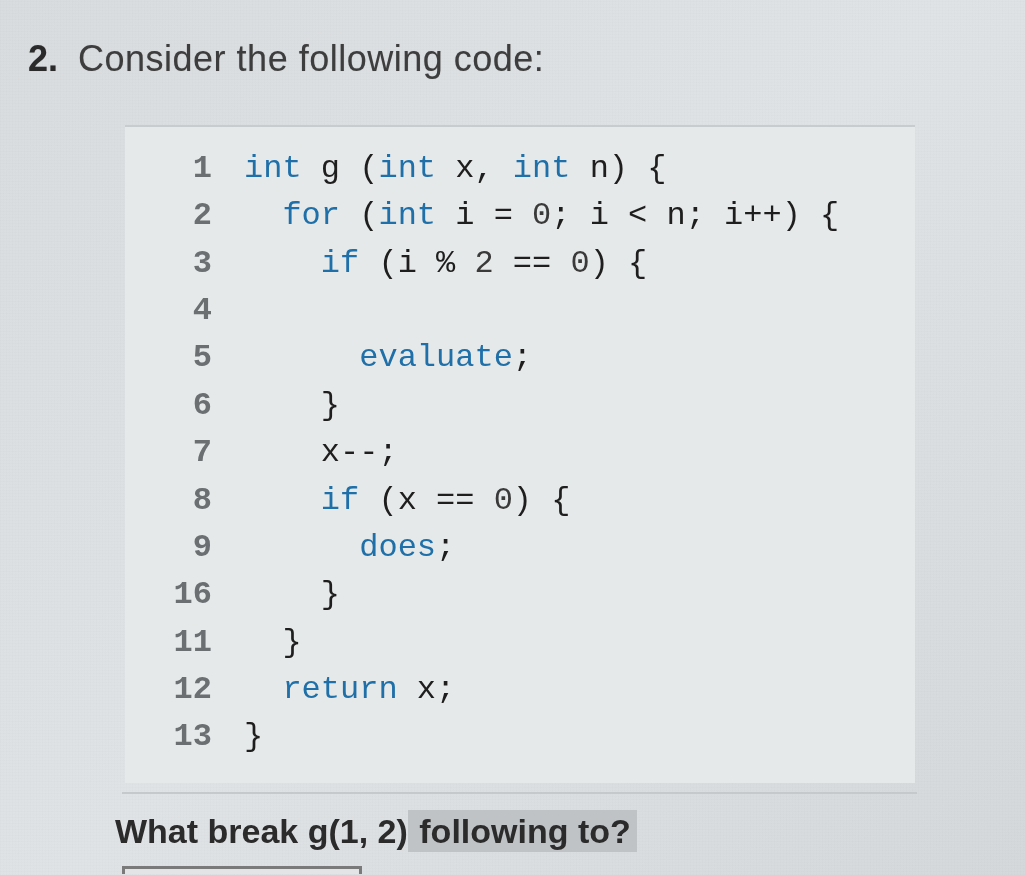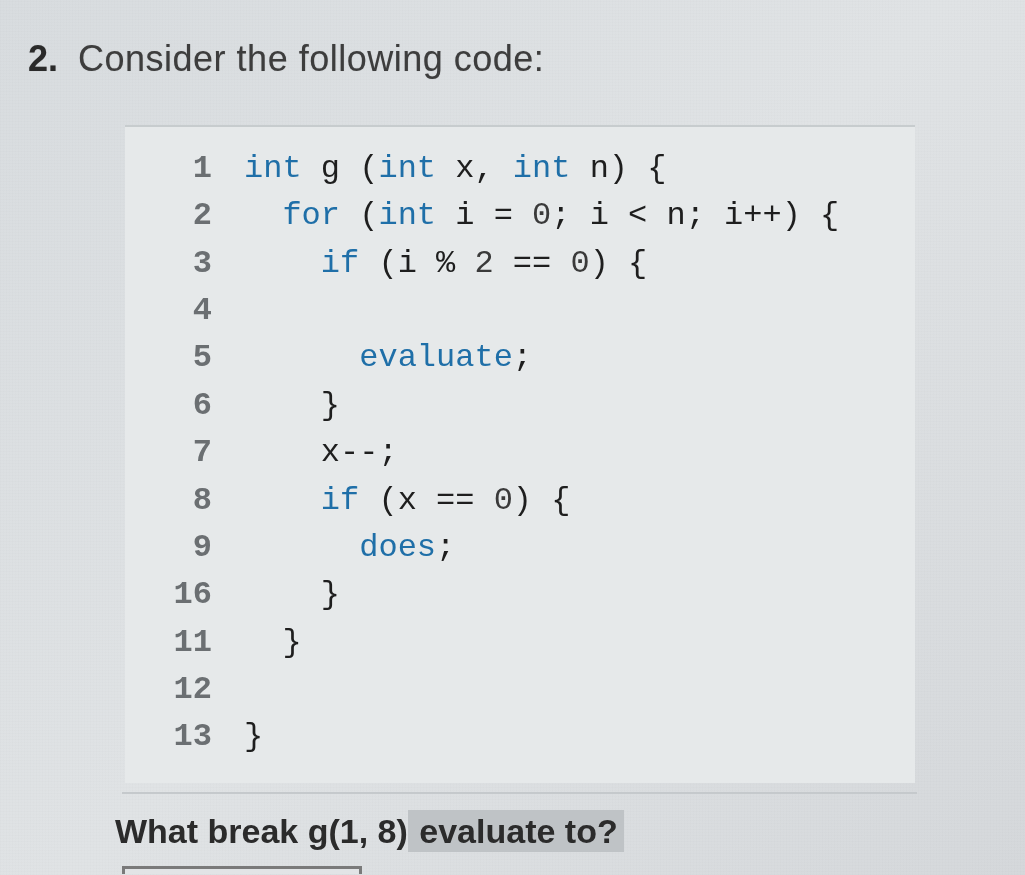--- a/index.html
+++ b/index.html
@@ -125,23 +125,23 @@
     <div class="code-line"><span class="line-number">2</span><span class="code-content"><span>  </span><span class="kw">for</span><span> (</span><span class="kw">int</span><span> i = </span><span class="num">0</span><span>; i &lt; n; i++) {</span></span></div>
     <div class="code-line"><span class="line-number">3</span><span class="code-content"><span>    </span><span class="kw">if</span><span> (i % </span><span class="num">2</span><span> == </span><span class="num">0</span><span>) {</span></span></div>
     <div class="code-line"><span class="line-number">4</span></div>
     <div class="code-line"><span class="line-number">5</span><span class="code-content"><span>      </span><span class="kw">evaluate</span><span>;</span></span></div>
     <div class="code-line"><span class="line-number">6</span><span class="code-content"><span>    </span><span>}</span></span></div>
     <div class="code-line"><span class="line-number">7</span><span class="code-content"><span>    </span><span>x--;</span></span></div>
     <div class="code-line"><span class="line-number">8</span><span class="code-content"><span>    </span><span class="kw">if</span><span> (x == </span><span class="num">0</span><span>) {</span></span></div>
     <div class="code-line"><span class="line-number">9</span><span class="code-content"><span>      </span><span class="kw">does</span><span>;</span></span></div>
     <div class="code-line"><span class="line-number">16</span><span class="code-content"><span>    </span><span>}</span></span></div>
     <div class="code-line"><span class="line-number">11</span><span class="code-content"><span>  </span><span>}</span></span></div>
-    <div class="code-line"><span class="line-number">12</span></div>
+    <div class="code-line"><span class="line-number">12</span><span class="code-content"><span>  </span><span class="kw">return</span><span> x;</span></span></div>
     <div class="code-line"><span class="line-number">13</span><span class="code-content"><span></span><span>}</span></span></div>
   </div>
 
 <div class="divider"></div>
 
 <div class="footer-question">
-  <span>What break </span><span>g(1, 8)</span><span class="hl-text"> evaluate to?</span>
+  <span>What break </span><span>g(1, 2)</span><span class="hl-text"> following to?</span>
 </div>
 
 <div class="bottom-box"></div>
 
 </body></html>

